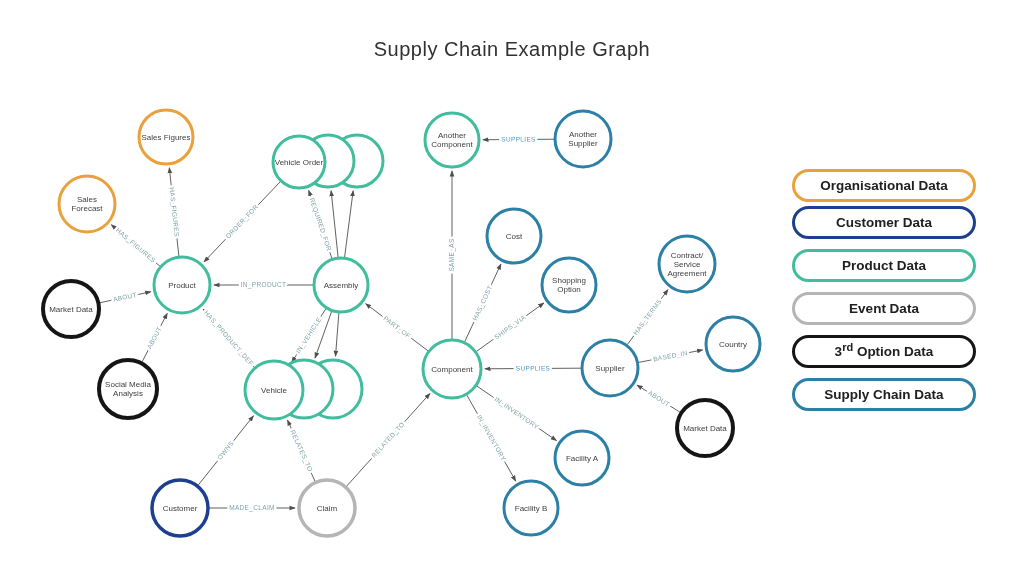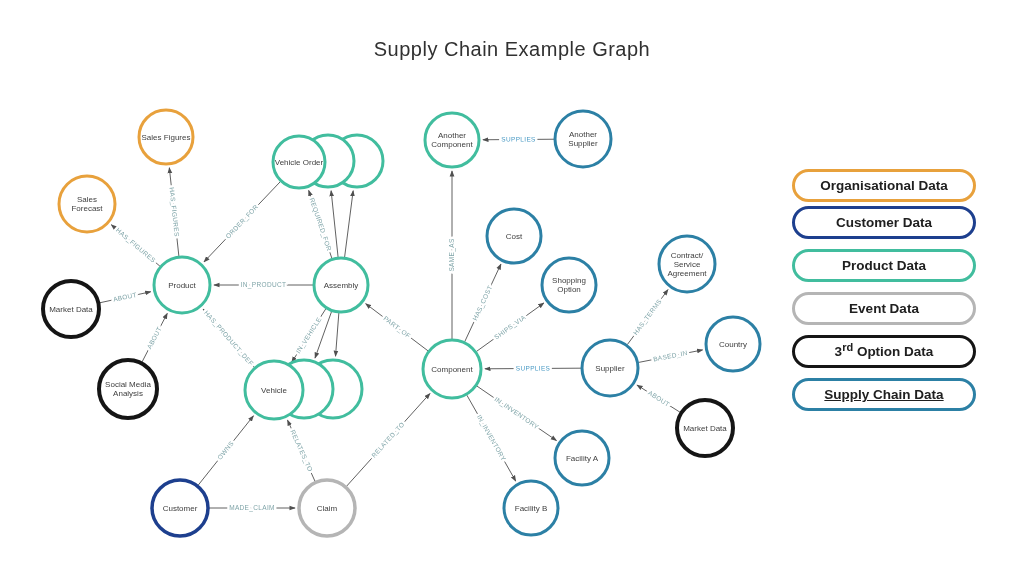--- a/index.html
+++ b/index.html
@@ -246,17 +246,17 @@
     </div>
     <div class="pill p1" style="border-color: rgb(29, 63, 142);">
       <span>Customer Data</span>
     </div>
     <div class="pill p3" style="border-color: rgb(181, 181, 181); align-items: center;">
       <span>Event Data</span>
     </div>
     <div class="pill p4" style="border-color: rgb(21, 21, 21);">
       <span><span>3</span><sup>rd</sup><span> Option Data</span></span>
     </div>
-    <div class="pill p5" style="border-color: rgb(44, 128, 165); text-decoration: underline;">
+    <div class="pill p5" style="border-color: rgb(44, 128, 165);">
       <span>Supply Chain Data</span>
     </div>
   </div>
 </div>
 
 </body></html>

